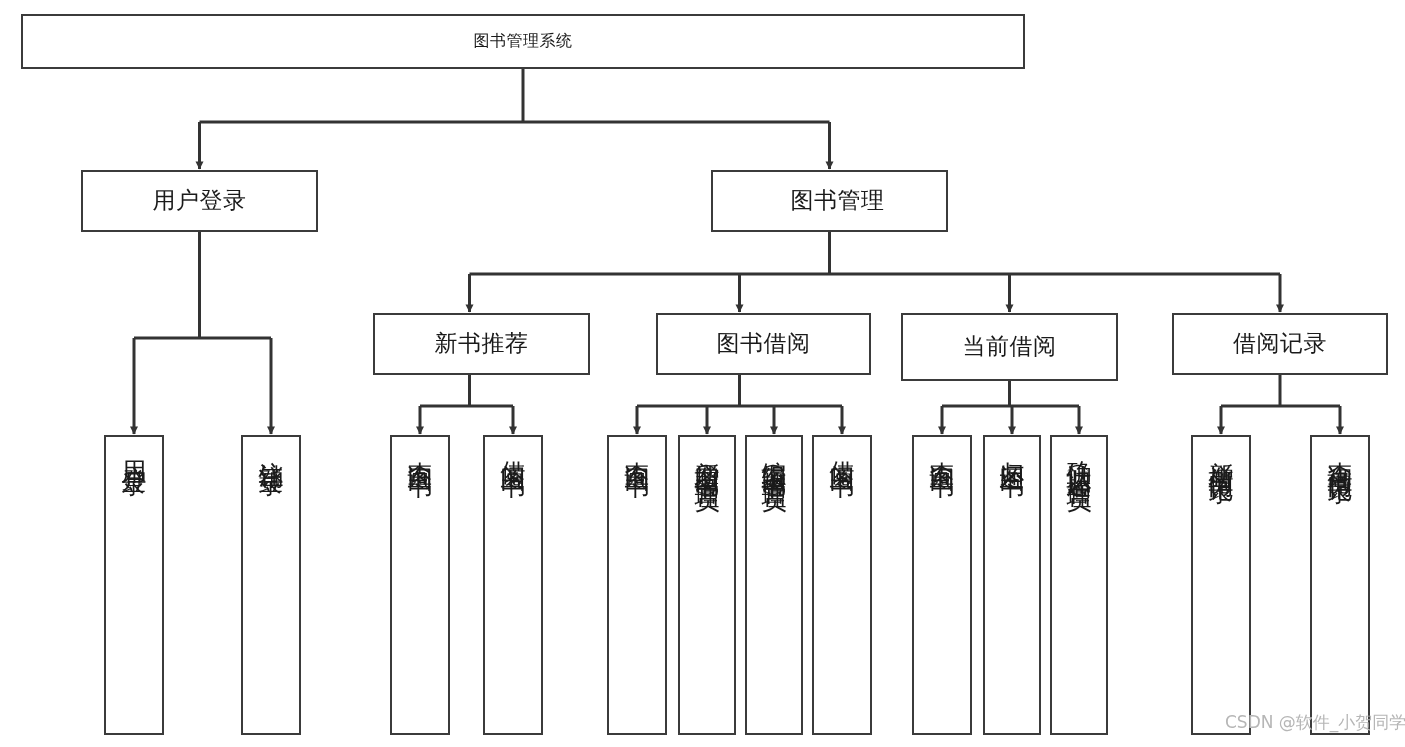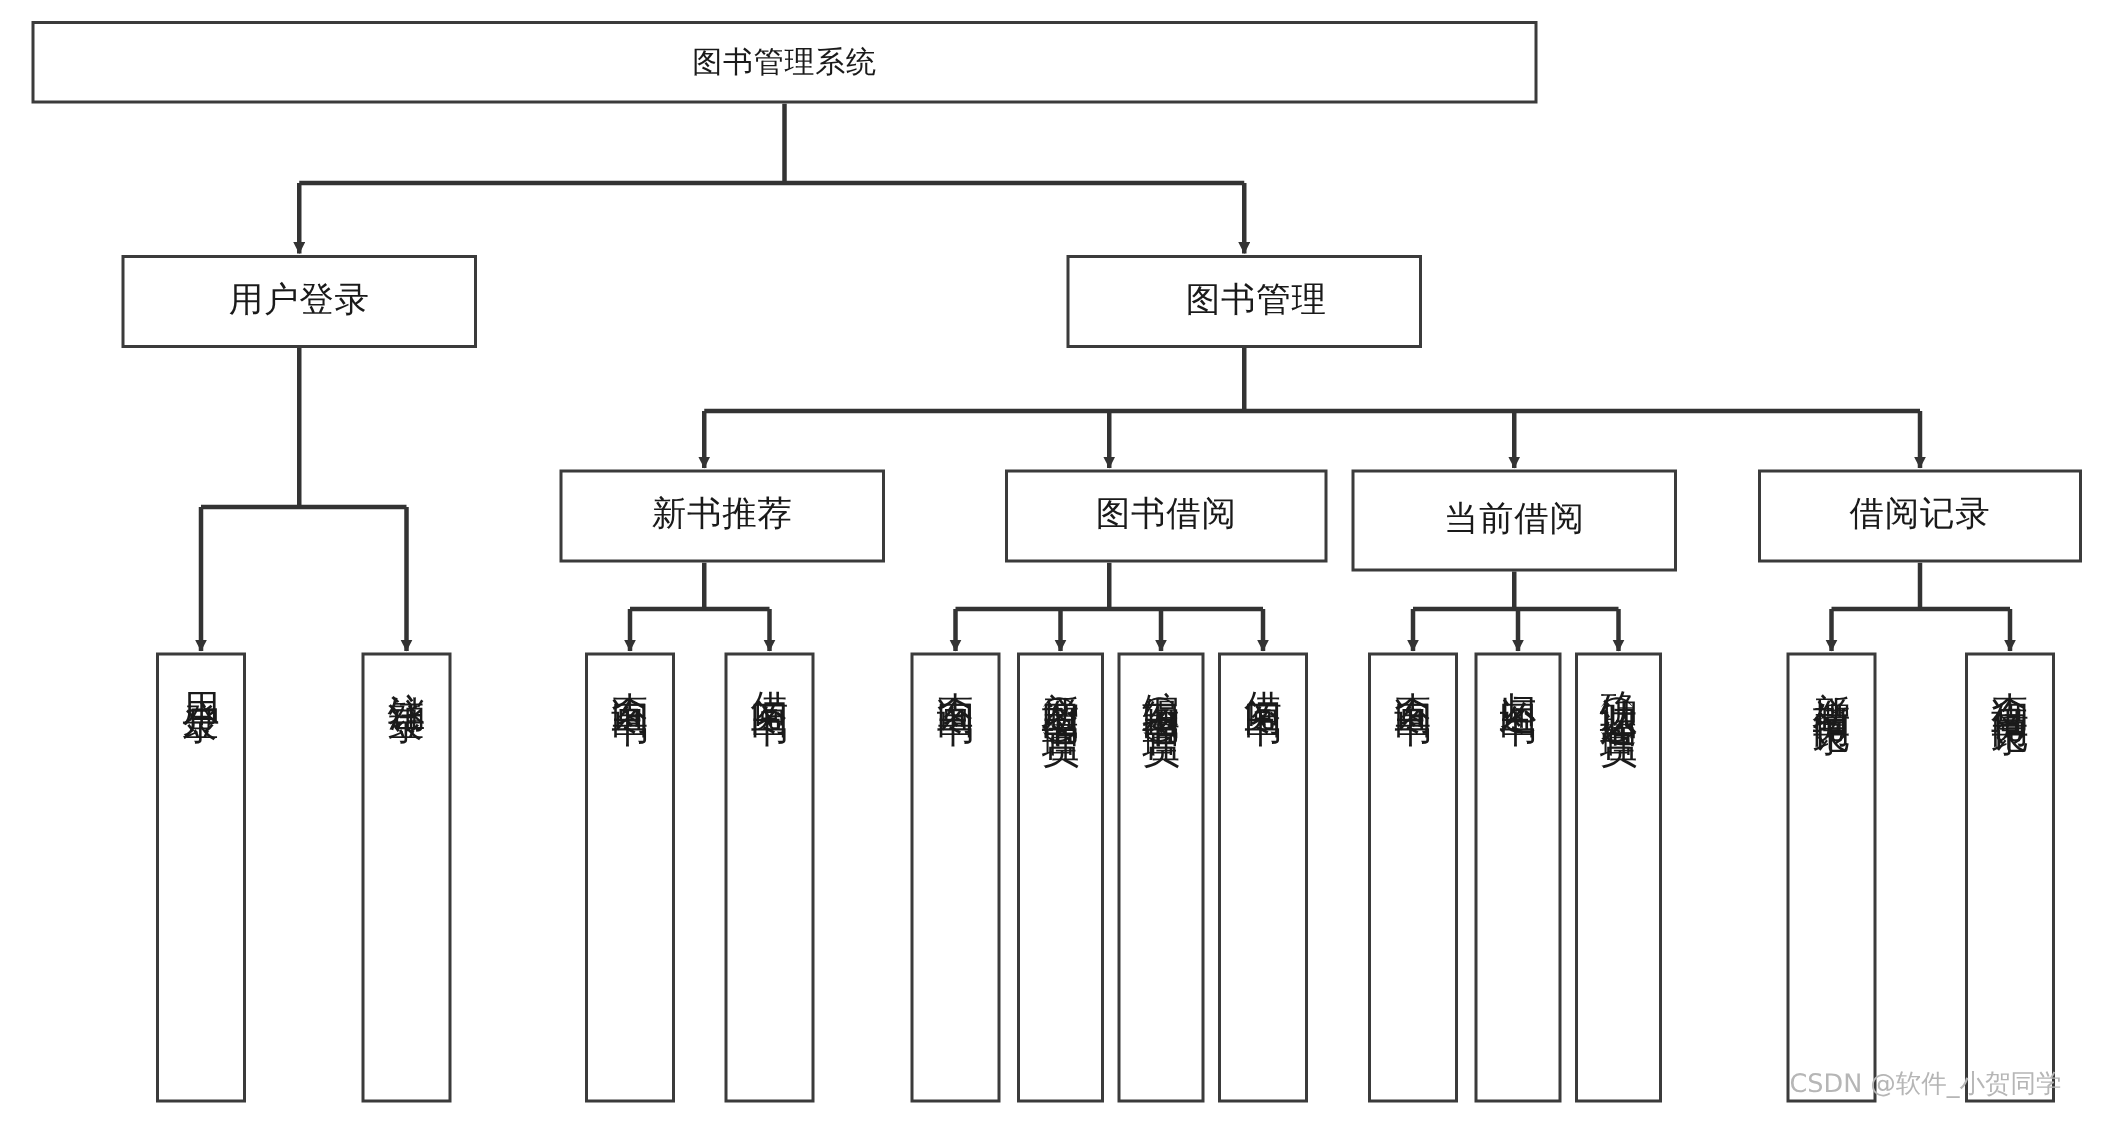--- a/index.html
+++ b/index.html
@@ -33,21 +33,21 @@
     display:block;
     text-align:center;
     line-height:1.18;
   }
   
   .node.horiz .label{
     font-size:23px;
     letter-spacing:0.5px;
     white-space:nowrap;
   }
-  .node.root .label{font-size:20px;}
+  .node.root .label{font-size:16px;}
   
   .node.vert{
     align-items:flex-start;
     justify-content:center;
     padding-top:4px;
   }
   .node.vert .label{
     writing-mode:vertical-rl;
     text-orientation:upright;
     font-size:25px;
@@ -57,20 +57,21 @@
     height:auto;
   }
   .watermark{
     position:absolute;
     left:1193px;top:711px;
     font-size:17px;
     color:#b6b6b6;
     white-space:nowrap;
     z-index:3;
     font-family:"DejaVu Sans","Liberation Sans",sans-serif;
+    padding-left:32px;
   }
 </style>
 </head>
 <body>
 
 <div id="diagram">
   <svg class="edges" viewBox="0 0 1405 747" xmlns="http://www.w3.org/2000/svg">
     <defs>
       <marker id="arrowhead" markerWidth="9" markerHeight="9" refX="7.6" refY="4" orient="auto" markerUnits="userSpaceOnUse">
         <path d="M0,0 L8,4 L0,8 z" fill="#333333"></path>
@@ -118,21 +119,21 @@
       </div>
       <div class="node horiz" style="left: 81px; top: 170px; width: 237px; height: 62px;">
         <span class="label">用户登录</span>
       </div>
       <div class="node horiz" style="left: 711px; top: 170px; width: 237px; height: 62px; padding-left: 16px;">
         <span class="label">图书管理</span>
       </div>
       <div class="node horiz" style="left: 361px; top: 313px; width: 217px; height: 62px; margin-left: 12px;">
         <span class="label">新书推荐</span>
       </div>
-      <div class="node horiz" style="left: 670px; top: 313px; width: 215px; height: 62px;">
+      <div class="node horiz" style="left: 656px; top: 313px; width: 215px; height: 62px;">
         <span class="label">图书借阅</span>
       </div>
       <div class="node horiz" style="left: 901px; top: 313px; width: 217px; height: 68px;">
         <span class="label">当前借阅</span>
       </div>
       <div class="node horiz" style="left: 1172px; top: 313px; width: 216px; height: 62px;">
         <span class="label">借阅记录</span>
       </div>
       <div class="node vert" style="left: 104px; top: 435px; width: 60px; height: 300px;">
         <span class="label">用户登录</span>

